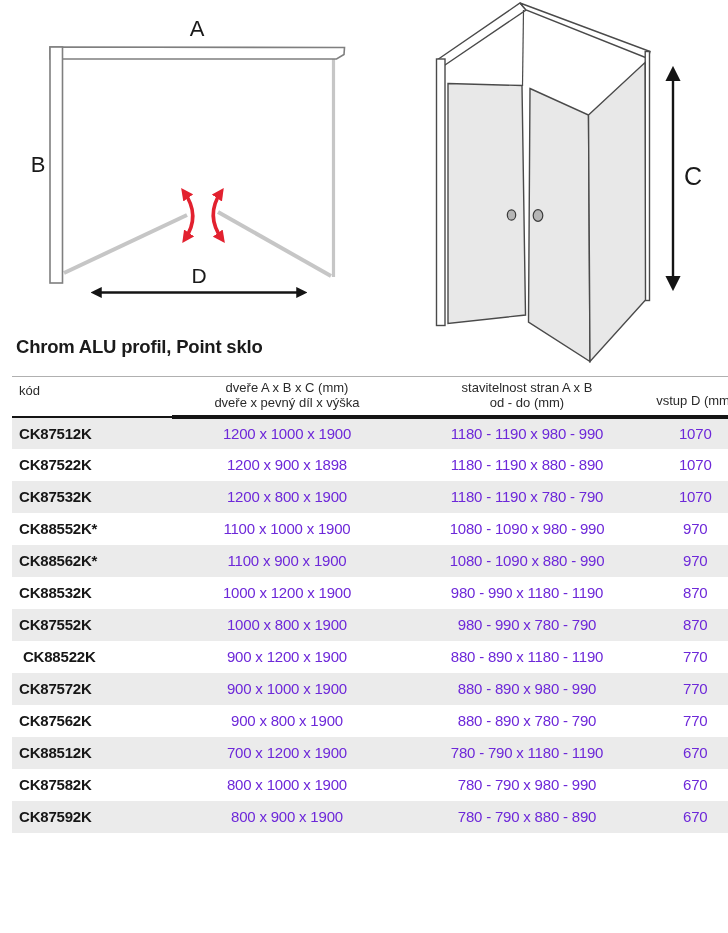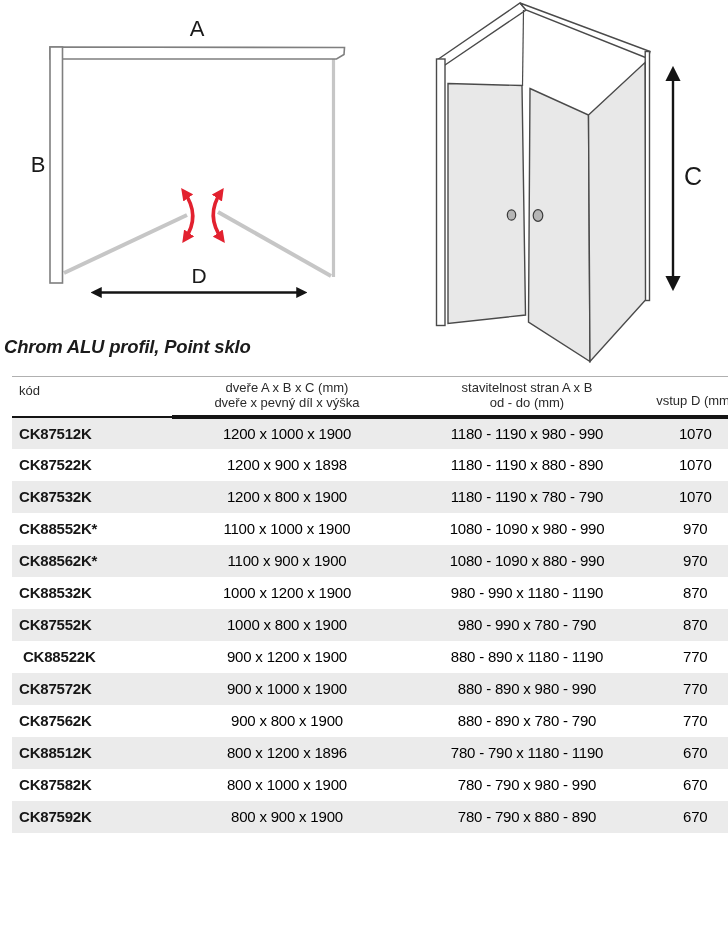--- a/index.html
+++ b/index.html
@@ -27,24 +27,23 @@
   .swing-arrow { stroke: var(--swing-arrow-red); stroke-width: 3.6; fill: none; }
   #red-head path { fill: var(--swing-arrow-red); }
   #blk-head path, #blk-head-big path { fill: #141414; }
   .dim-line { stroke: #141414; stroke-width: 2.4; fill: none; }
   .persp-bar { fill: #ffffff; stroke: var(--outline-dark); stroke-width: 1.4; }
   .persp-panel { fill: var(--panel-fill); stroke: var(--outline-dark); stroke-width: 1.4; }
   .persp-line { stroke: var(--outline-dark); stroke-width: 1.2; fill: none; }
   .knob { fill: #b5b5b5; stroke: #3a3a3a; stroke-width: 1.2; }
 
   .section-title {
-    position: absolute; left: 4px; top: 336px;
+    position: absolute; left: 16px; top: 336px;
     font-size: 18.5px; font-weight: 700; letter-spacing: -0.2px;
     color: #1b1b1b;
-    font-style: italic;
   }
   table.spec {
     position: absolute; left: 12px; top: 376px;
     width: 728px; border-collapse: collapse; table-layout: fixed;
     border-right: 3px solid #8b5cf6;
   }
   table.spec thead th {
     border-top: 1px solid #b0b0b0;
     border-bottom: 4px solid #141414;
     height: 40px; font-weight: 400;
@@ -56,21 +55,21 @@
     padding: 7px 0 0 7px; border-bottom-width: 2px;
   }
   table.spec thead th.vstup { vertical-align: bottom; padding-bottom: 6px; }
   table.spec tbody tr { height: 32px; }
   table.spec tbody tr:nth-child(odd) { background: var(--stripe-gray); }
   table.spec td { vertical-align: middle; letter-spacing: -0.2px; }
   table.spec td.code {
     font-weight: 700; font-size: 15px; color: #161616;
     padding-left: 7px; white-space: pre; text-align: left; margin-left: 7px;
   }
-  table.spec td.val { text-align: center; font-size: 15px; color: #000000; }
+  table.spec td.val { text-align: center; font-size: 15px; color: #6d28d9; }
 </style>
 </head>
 <body>
 
 <svg class="diagram-left" width="360" height="332" viewBox="0 0 360 332">
   <defs>
     <marker id="red-head" viewBox="0 0 10 10" refX="6" refY="5" markerWidth="3.4" markerHeight="3.4" orient="auto-start-reverse">
       <path d="M0,0 L10,5 L0,10 z"></path>
     </marker>
     <marker id="blk-head" viewBox="0 0 10 10" refX="7" refY="5" markerWidth="4.6" markerHeight="4.6" orient="auto-start-reverse">
@@ -201,21 +200,21 @@
       <td class="val">770</td>
     </tr>
     <tr>
       <td class="code">CK87562K</td>
       <td class="val">900 x 800 x 1900</td>
       <td class="val">880 - 890 x 780 - 790</td>
       <td class="val">770</td>
     </tr>
     <tr>
       <td class="code">CK88512K</td>
-      <td class="val">800 x 1200 x 1896</td>
+      <td class="val">700 x 1200 x 1900</td>
       <td class="val">780 - 790 x 1180 - 1190</td>
       <td class="val">670</td>
     </tr>
     <tr>
       <td class="code">CK87582K</td>
       <td class="val">800 x 1000 x 1900</td>
       <td class="val">780 - 790 x 980 - 990</td>
       <td class="val">670</td>
     </tr>
     <tr>

